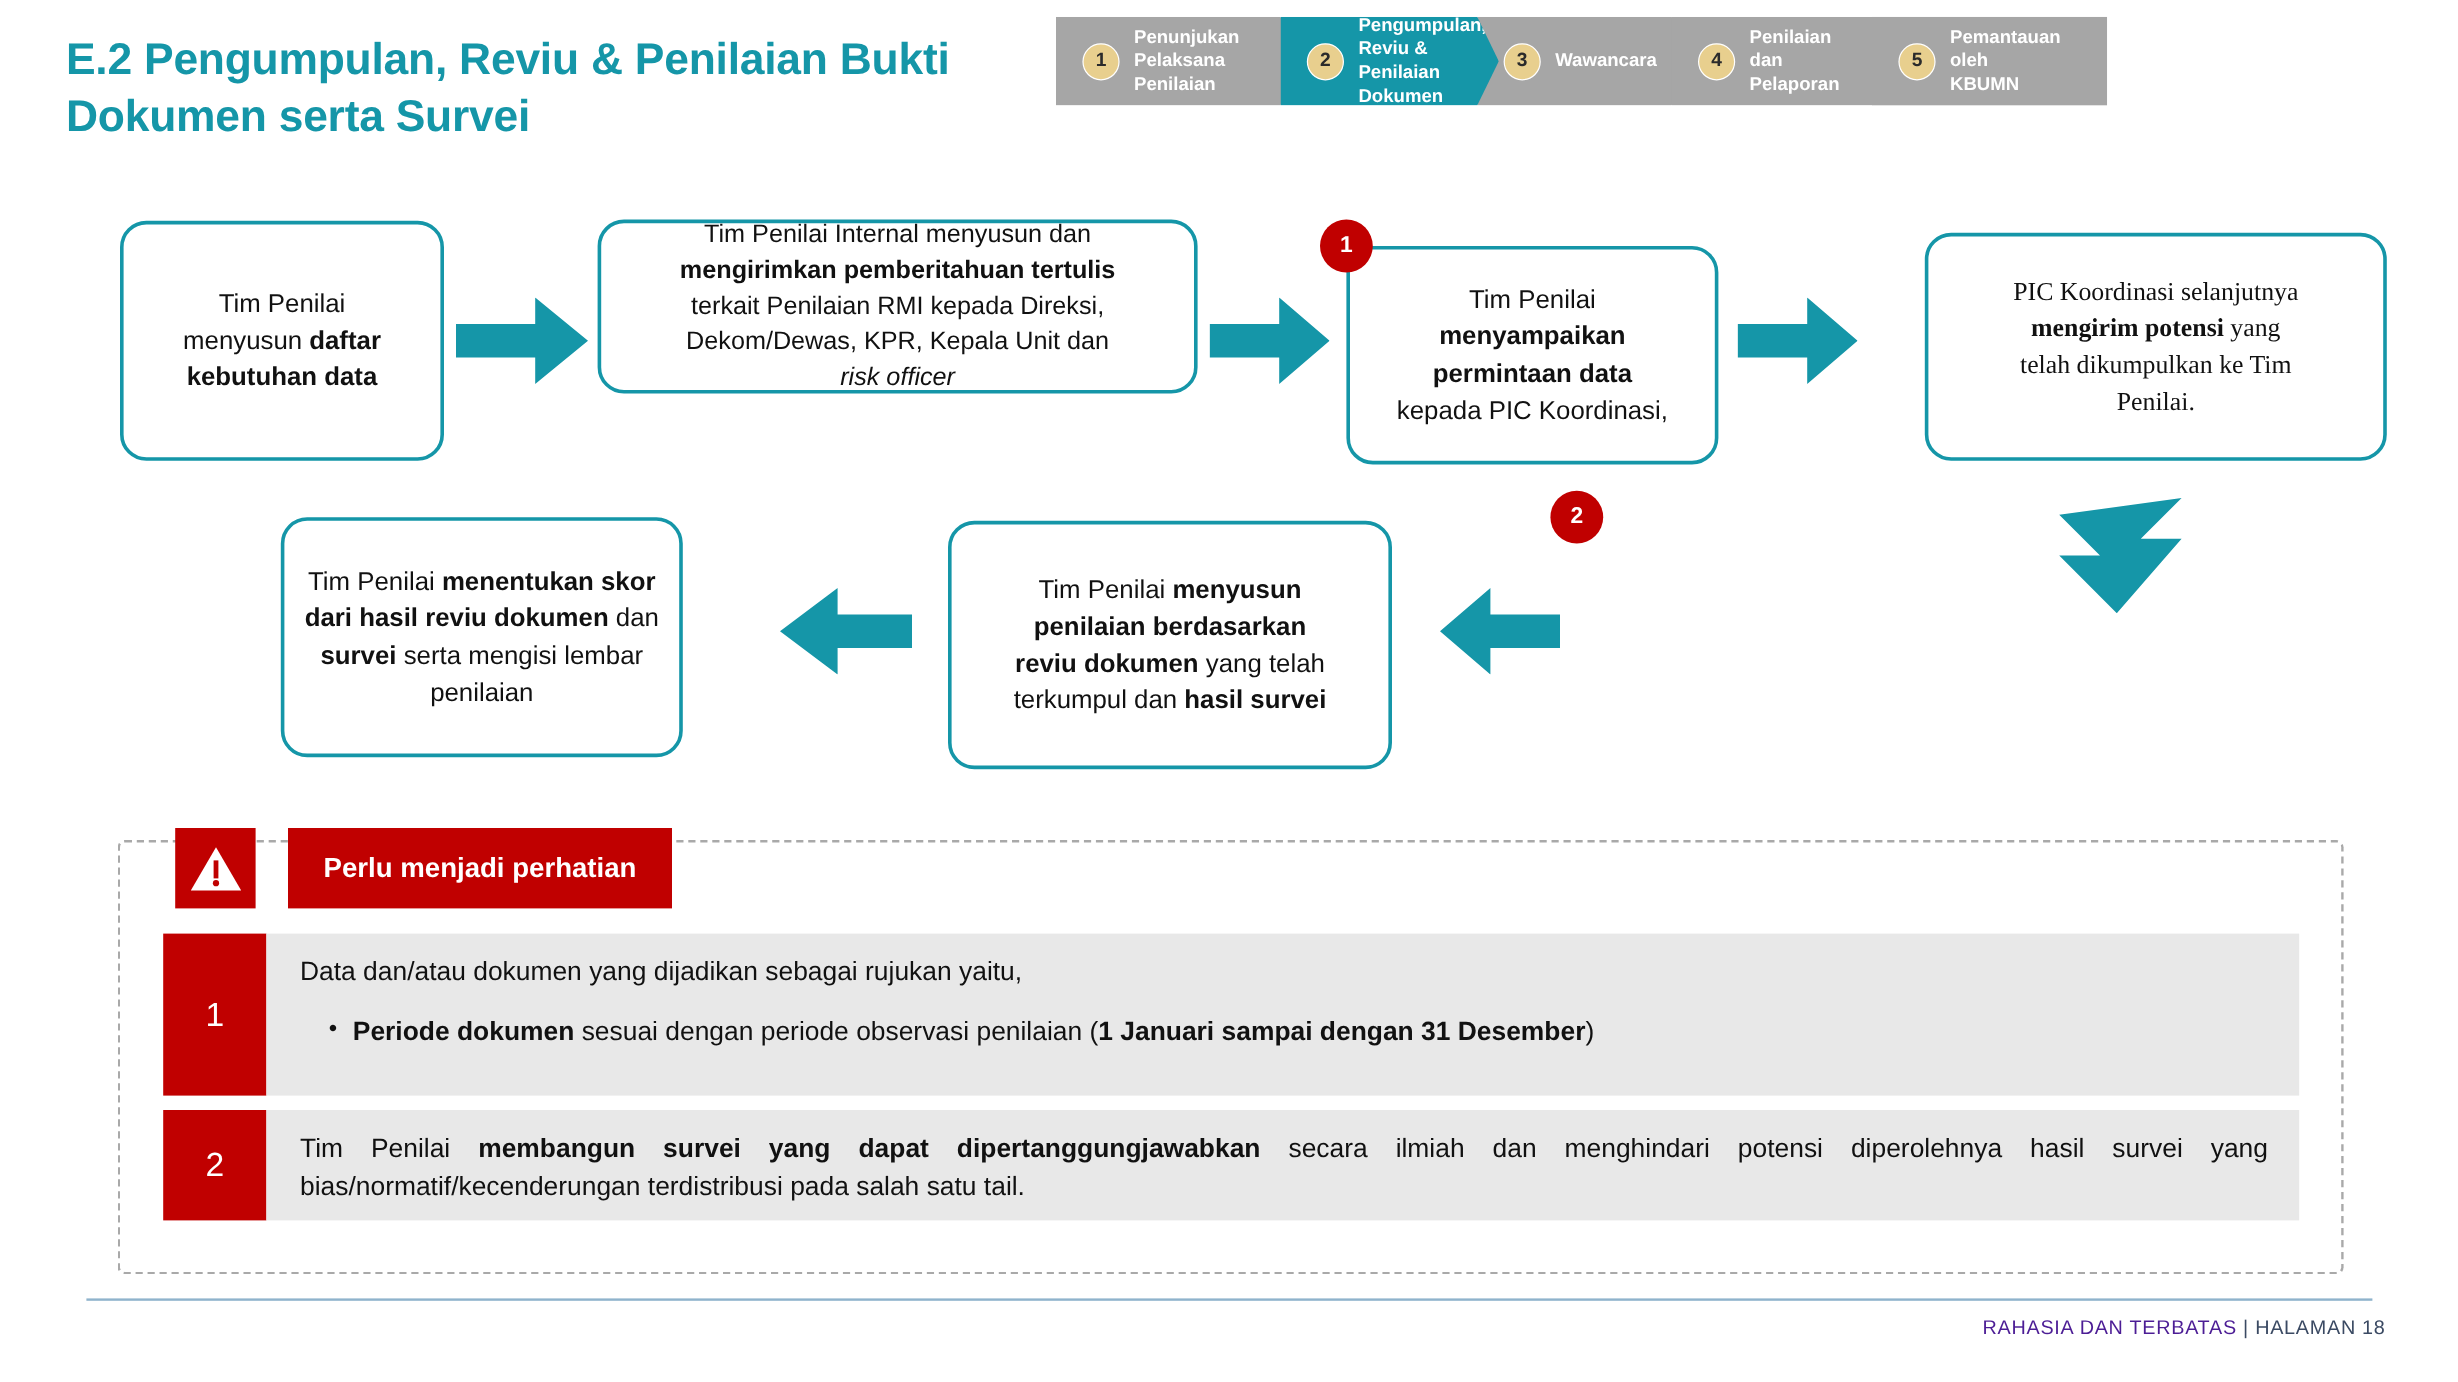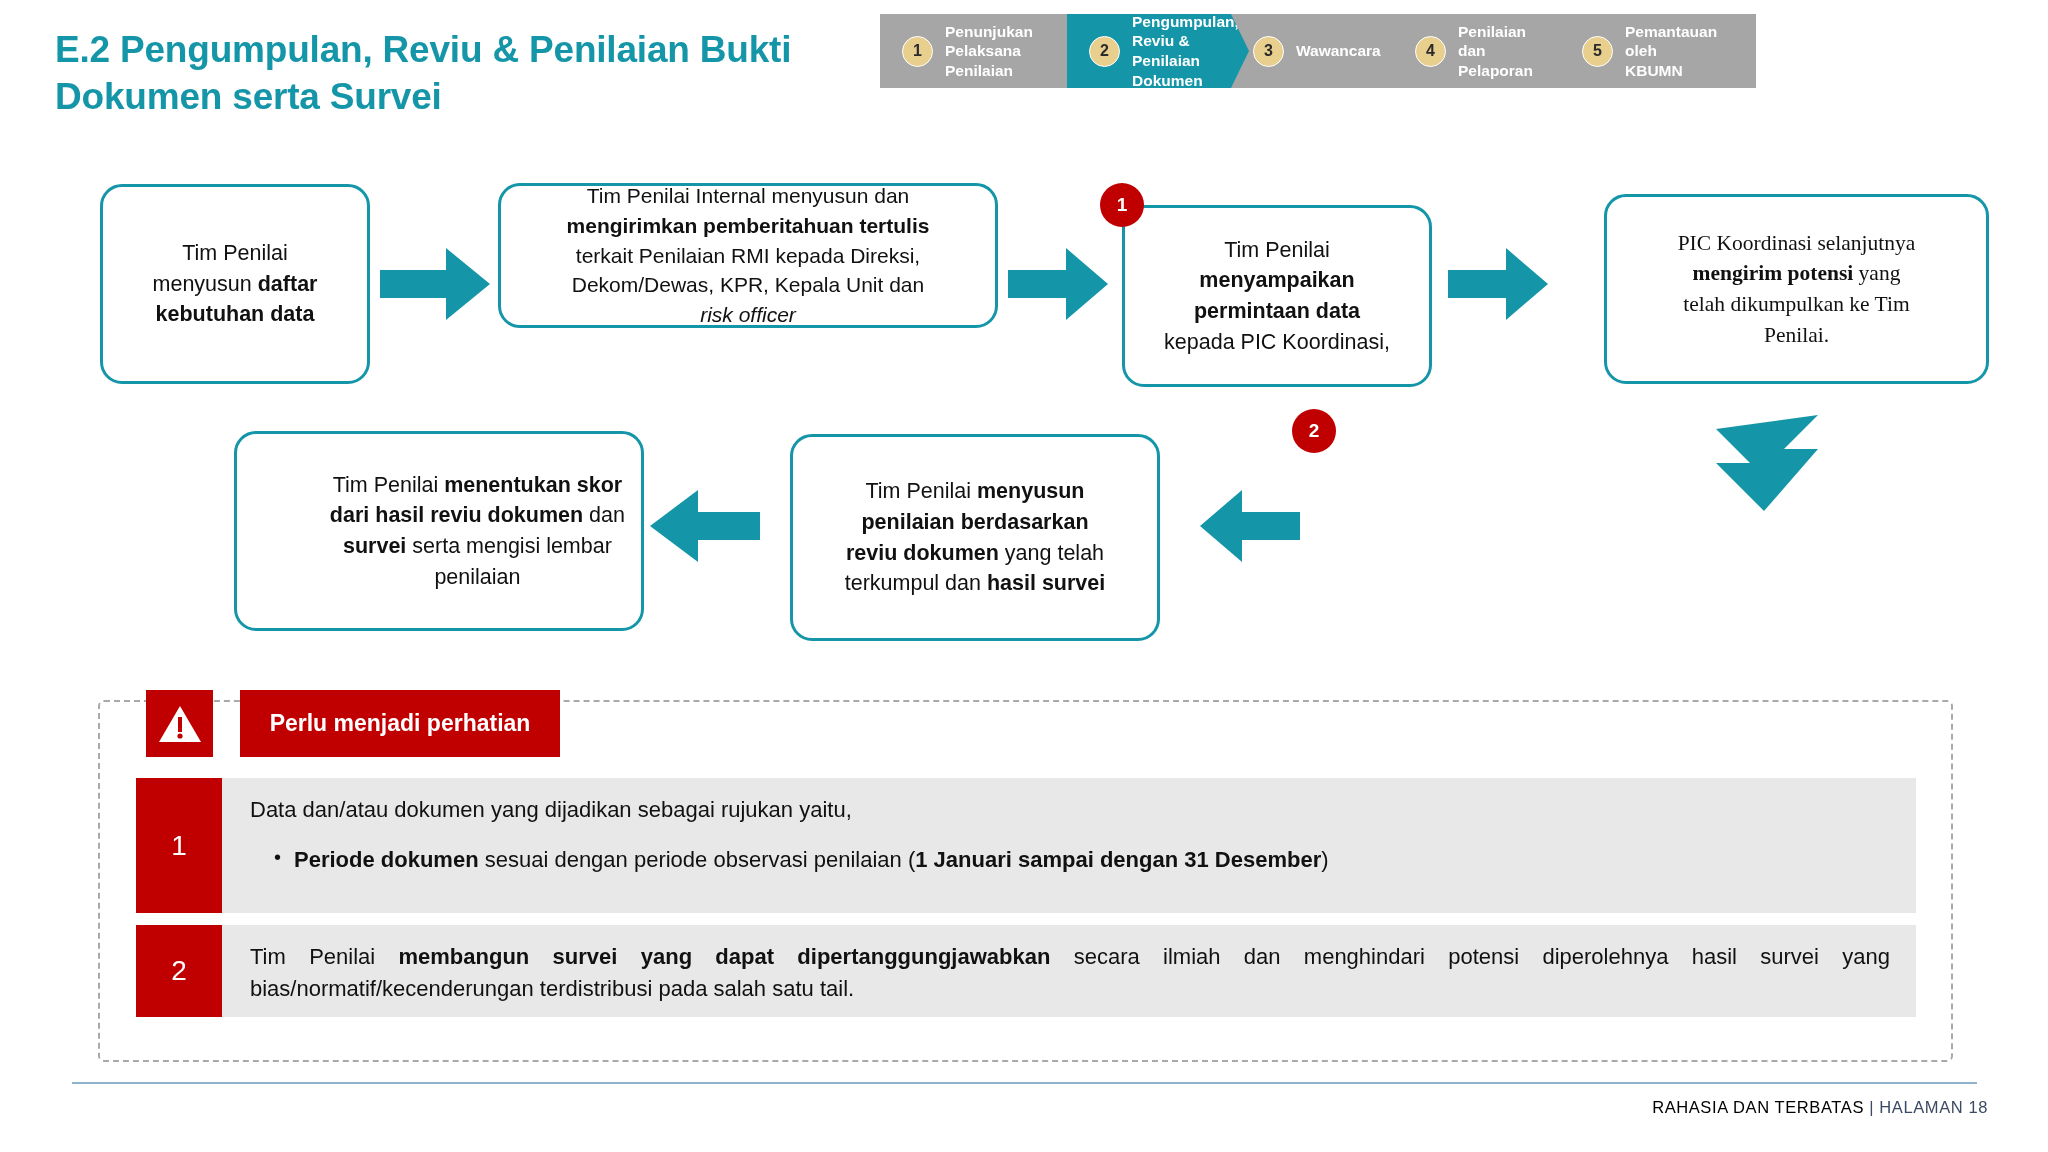--- a/index.html
+++ b/index.html
@@ -100,21 +100,21 @@
 
   
   .footer-rule {
     position: absolute; left: 72px; top: 1082px; width: 1905px; height: 2px;
     background: #8fb3cc;
   }
   .footer-text {
     position: absolute; right: 60px; top: 1098px;
     font-size: 16.5px; letter-spacing: 0.6px; color: #3b4a63;
   }
-  .footer-text .red { color: #000000; }
+  .footer-text .red { color: #4c1d95; }
 </style>
 </head>
 <body>
 
 <div class="slide">
 
   <div class="title">E.2 Pengumpulan, Reviu &amp; Penilaian Bukti Dokumen serta Survei</div>
 
   <div class="steps">
     <div class="step first w1">
@@ -224,21 +224,21 @@
       <span>terkumpul dan </span><span class="b">hasil survei</span>
     </div>
   </div>
 
   <div class="arrow" style="left:650px; top:490px;">
     <svg width="110" height="72" viewBox="0 0 110 72">
       <polygon points="110,22 48,22 48,0 0,36 48,72 48,50 110,50" fill="#1596a8"></polygon>
     </svg>
   </div>
 
-  <div class="fbox" style="left:234px; top:431px; width:410px; height:200px;justify-content:flex-end;">
+  <div class="fbox" style="left:234px; top:431px; width:335px; height:200px;">
     <div>
       <span>Tim Penilai </span><span class="b">menentukan skor</span><br>
       <span class="b">dari hasil reviu dokumen</span><span> dan</span><br>
       <span class="b">survei</span><span> serta mengisi lembar</span><br>
       <span>penilaian</span>
     </div>
   </div>
 
   <div class="attn-wrap"></div>
 

